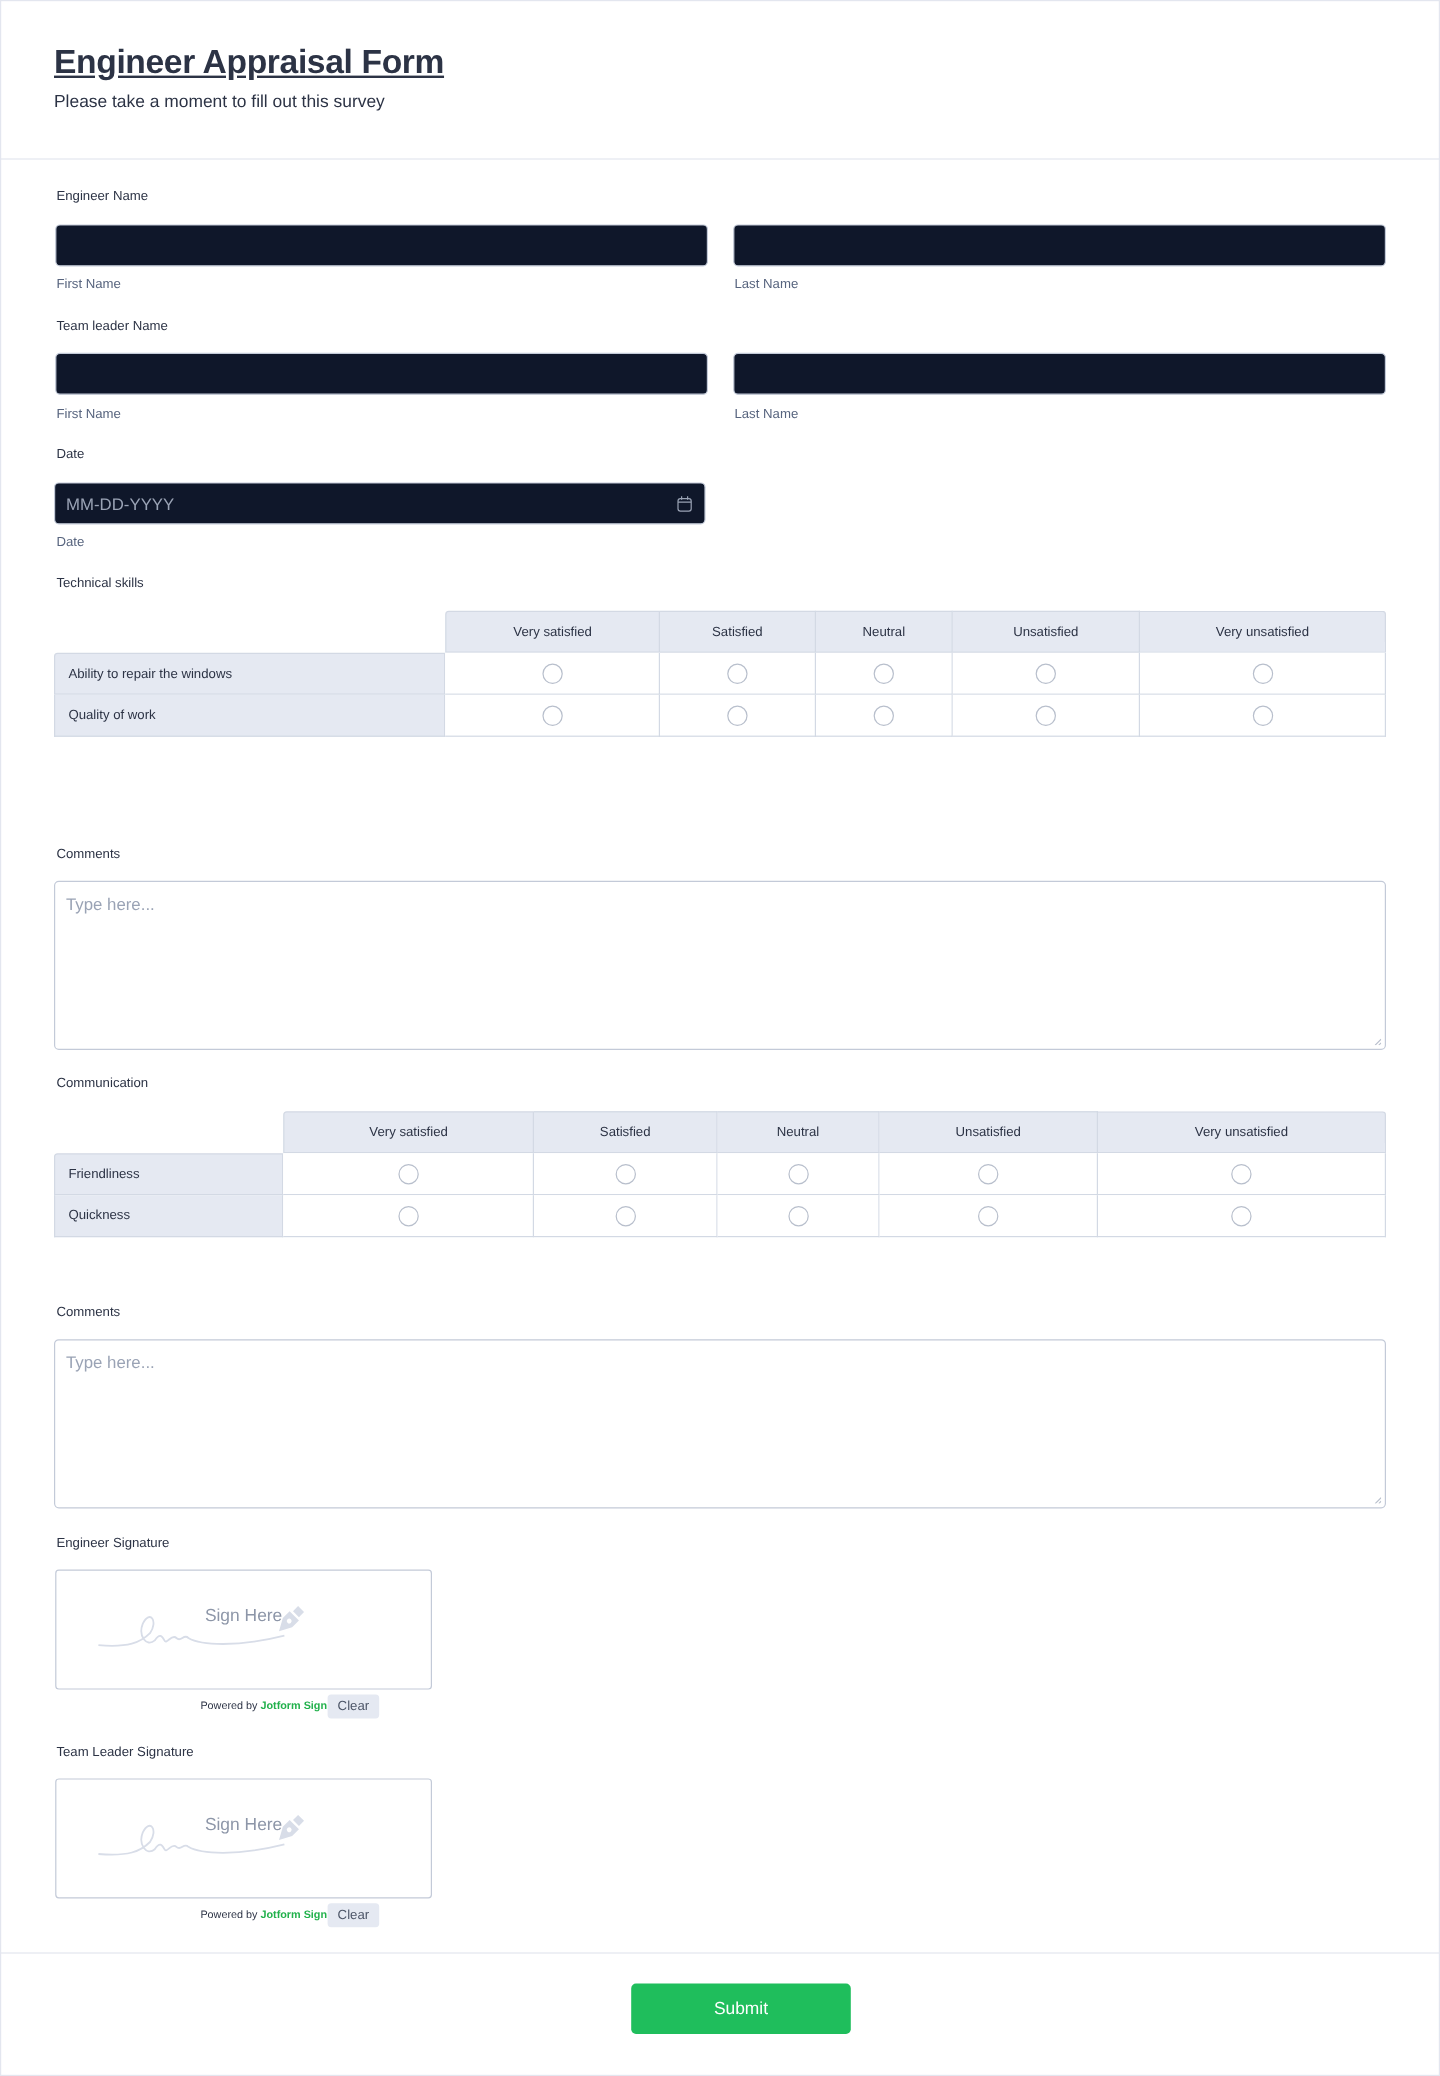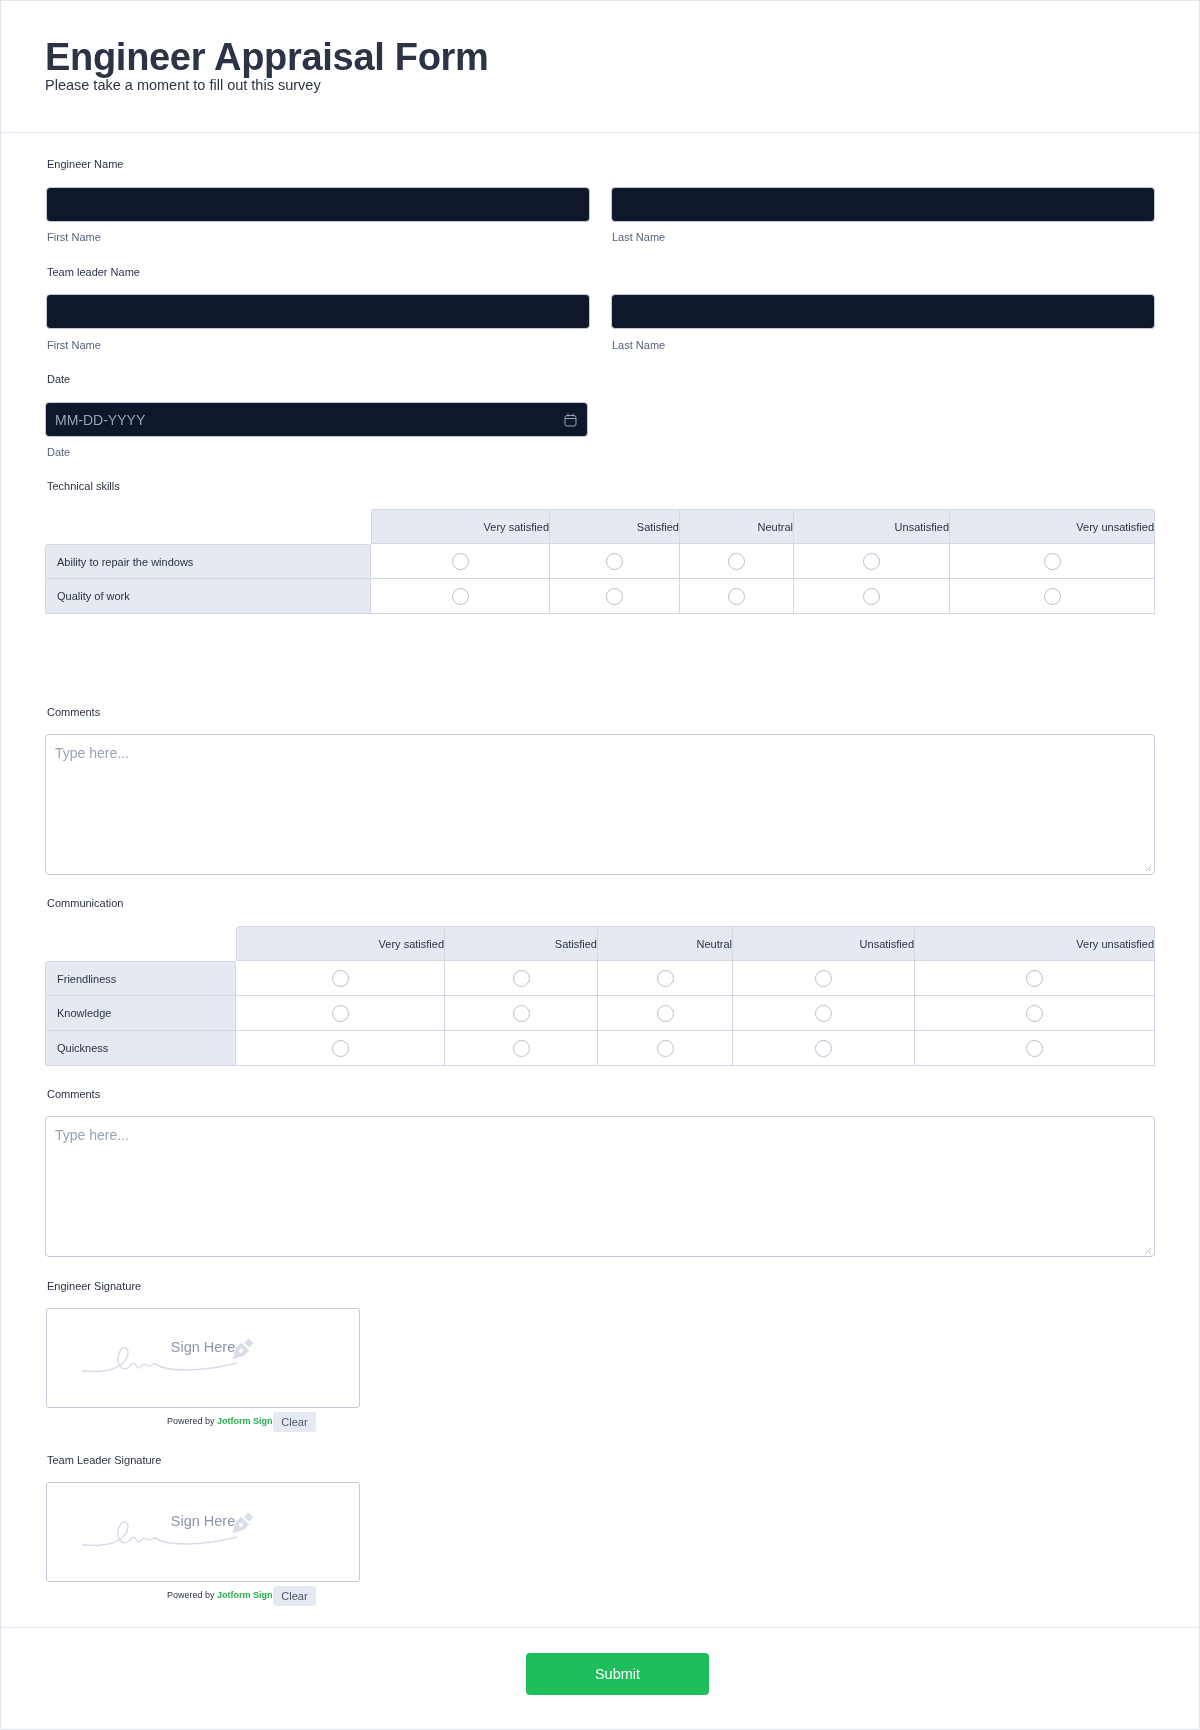--- a/index.html
+++ b/index.html
@@ -1,32 +1,32 @@
 <!DOCTYPE html>
 <html><head>
 <meta charset="utf-8">
 <style>
   * { box-sizing: border-box; margin: 0; padding: 0; }
   html, body { width: 1200px; height: 1730px; background: #ffffff; overflow: hidden; }
   body { font-family: "Liberation Sans", "DejaVu Sans", sans-serif; color: #2c3345; position: relative; }
   .frame { position: absolute; left: 0; top: 0; width: 1200px; height: 1730px; border: 1px solid #e3e6ef; }
   .abs { position: absolute; }
-  .title { left: 45px; top: 36px; font-size: 38px; font-weight: bold; color: #2c3345; letter-spacing: -0.3px; }
+  .title { left: 45px; top: 36px; font-size: 28px; font-weight: bold; color: #2c3345; letter-spacing: -0.3px; text-decoration: underline; }
   .subtitle { left: 45px; top: 77px; font-size: 14.5px; color: #2c3345; }
   .hdivider { left: 0; width: 1200px; height: 1px; background: #e3e6ef; }
   .label { left: 47px; font-size: 11px; color: #2c3345; }
   .sublabel { font-size: 11px; color: #57647e; }
   .input { height: 35px; border: 1px solid #c3cad8; border-radius: 4px; background: #0f172a; }
   .placeholder { font-size: 14px; color: #9aa3b5; position: absolute; left: 9px; top: 9px; }
   .cal { position: absolute; right: 10px; top: 10px; width: 13px; height: 14px; }
   .textarea { border: 1px solid #c3cad8; border-radius: 4px; background: #fff; }
   .textarea .ph { position: absolute; left: 9px; top: 10px; font-size: 14px; color: #9aa3b5; }
   .textarea .grip { position: absolute; right: 3px; bottom: 3px; width: 6px; height: 6px; }
   table.matrix { position: absolute; border-collapse: separate; border-spacing: 0; font-size: 11px; color: #2c3345; }
-  table.matrix th { background: #e5e9f2; font-weight: normal; border-right: 1px solid #d3d9e4; border-bottom: 1px solid #d3d9e4; border-top: 1px solid #d3d9e4; height: 35px; text-align: right; }
+  table.matrix th { background: #e5e9f2; font-weight: normal; border-right: 1px solid #d3d9e4; border-bottom: 1px solid #d3d9e4; border-top: 1px solid #d3d9e4; height: 35px; text-align: center; }
   table.matrix th.blank { background: transparent; border: none; }
   table.matrix th.first-col { border-left: 1px solid #d3d9e4; border-top-left-radius: 3px; }
   table.matrix th.last-col { border-top-right-radius: 3px; }
   table.matrix td { border-right: 1px solid #d3d9e4; border-bottom: 1px solid #d3d9e4; height: 35px; text-align: center; background: #fff; }
   table.matrix td.rowlabel { background: #e5e9f2; text-align: left; padding-left: 11px; border-left: 1px solid #d3d9e4; font-size: 11px; }
   table.matrix tr.firstrow td.rowlabel { border-top: 1px solid #d3d9e4; border-top-left-radius: 3px; }
   .radio { display: inline-block; width: 17px; height: 17px; border: 1px solid #b8bfcc; border-radius: 50%; background: #fff; vertical-align: middle; }
   .sig { left: 46px; width: 314px; height: 100px; border: 1px solid #c3cad8; border-radius: 3px; background: #fff; }
   .sig .sighere { position: absolute; left: 0; width: 100%; top: 30px; text-align: center; font-size: 14.5px; color: #8d96a8; }
   .sig svg { position: absolute; left: 30px; top: 22px; }
@@ -136,28 +136,20 @@
   </tr>
   <tr class="firstrow">
     <td class="rowlabel">Friendliness</td>
     <td><span class="radio"></span></td>
     <td><span class="radio"></span></td>
     <td><span class="radio"></span></td>
     <td><span class="radio"></span></td>
     <td><span class="radio"></span></td>
   </tr>
   <tr>
-    <td class="rowlabel">Knowledge</td>
-    <td><span class="radio"></span></td>
-    <td><span class="radio"></span></td>
-    <td><span class="radio"></span></td>
-    <td><span class="radio"></span></td>
-    <td><span class="radio"></span></td>
-  </tr>
-  <tr>
     <td class="rowlabel">Quickness</td>
     <td><span class="radio"></span></td>
     <td><span class="radio"></span></td>
     <td><span class="radio"></span></td>
     <td><span class="radio"></span></td>
     <td><span class="radio"></span></td>
   </tr>
 </tbody>
   </table>
 

